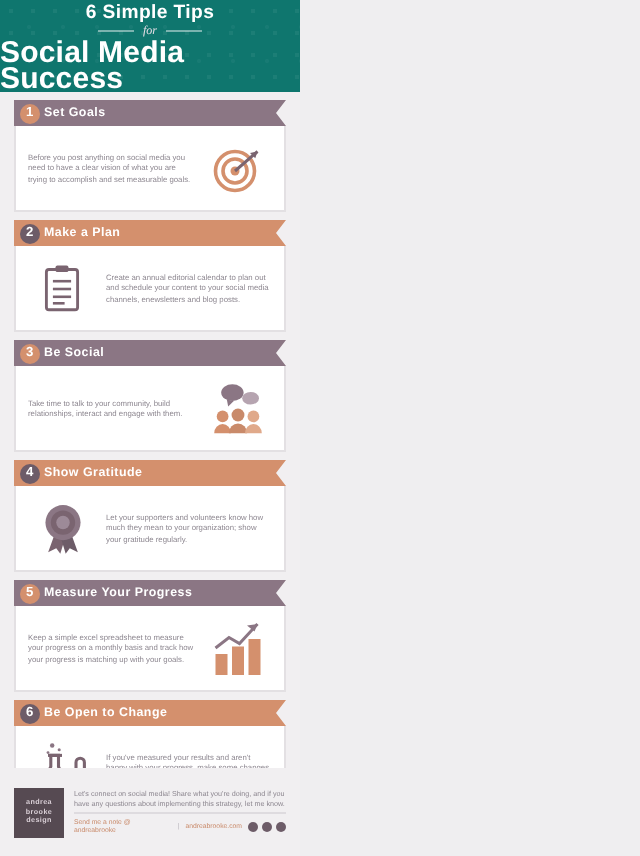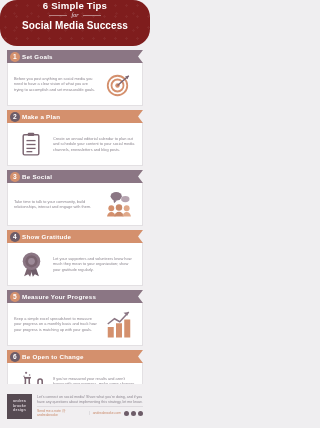--- a/index.html
+++ b/index.html
@@ -7,24 +7,24 @@
   body {
     font-family:"Liberation Sans", sans-serif;
     background:#efeef0;
     overflow:hidden;
   }
   .page { width:150px; height:428px; position:relative; background:#f1eff1; }
 
   
   .header {
     height:46px; width:100%;
-    background:#7f1d1d;
+    background:#0f766e;
     position:relative; overflow:hidden;
     display:flex; flex-direction:column;
-    align-items:center; border-radius:17px;
+    align-items:center; justify-content:center;
   }
   .header .dots {
     position:absolute; inset:0;
     background-image:
       radial-gradient(circle, rgba(255,255,255,.055) 1.1px, transparent 1.2px),
       radial-gradient(circle, rgba(255,255,255,.04) 1px, transparent 1.1px);
     background-size:11px 11px, 17px 17px;
     background-position:0 0, 6px 5px;
   }
   .h-line1 {
@@ -36,21 +36,21 @@
     position:relative; display:flex; align-items:center;
     gap:4px; margin:1px 0 1px 0;
   }
   .h-rule { width:18px; height:1px; background:rgba(255,255,255,.45); }
   .h-for {
     color:#e8dfe6; font-size:6px; font-style:italic;
     font-family:"Liberation Serif", serif;
   }
   .h-line2 {
     position:relative; color:#ffffff;
-    font-size:10px; font-weight:bold; letter-spacing:.1px;
+    font-size:15px; font-weight:bold; letter-spacing:.1px;
     line-height:13px;
   }
 
   
   .tips { padding:4px 7px 0 7px; }
   .tip { margin-bottom:4px; position:relative; }
 
   .ribbon {
     position:relative; height:13px;
     display:flex; align-items:center;

